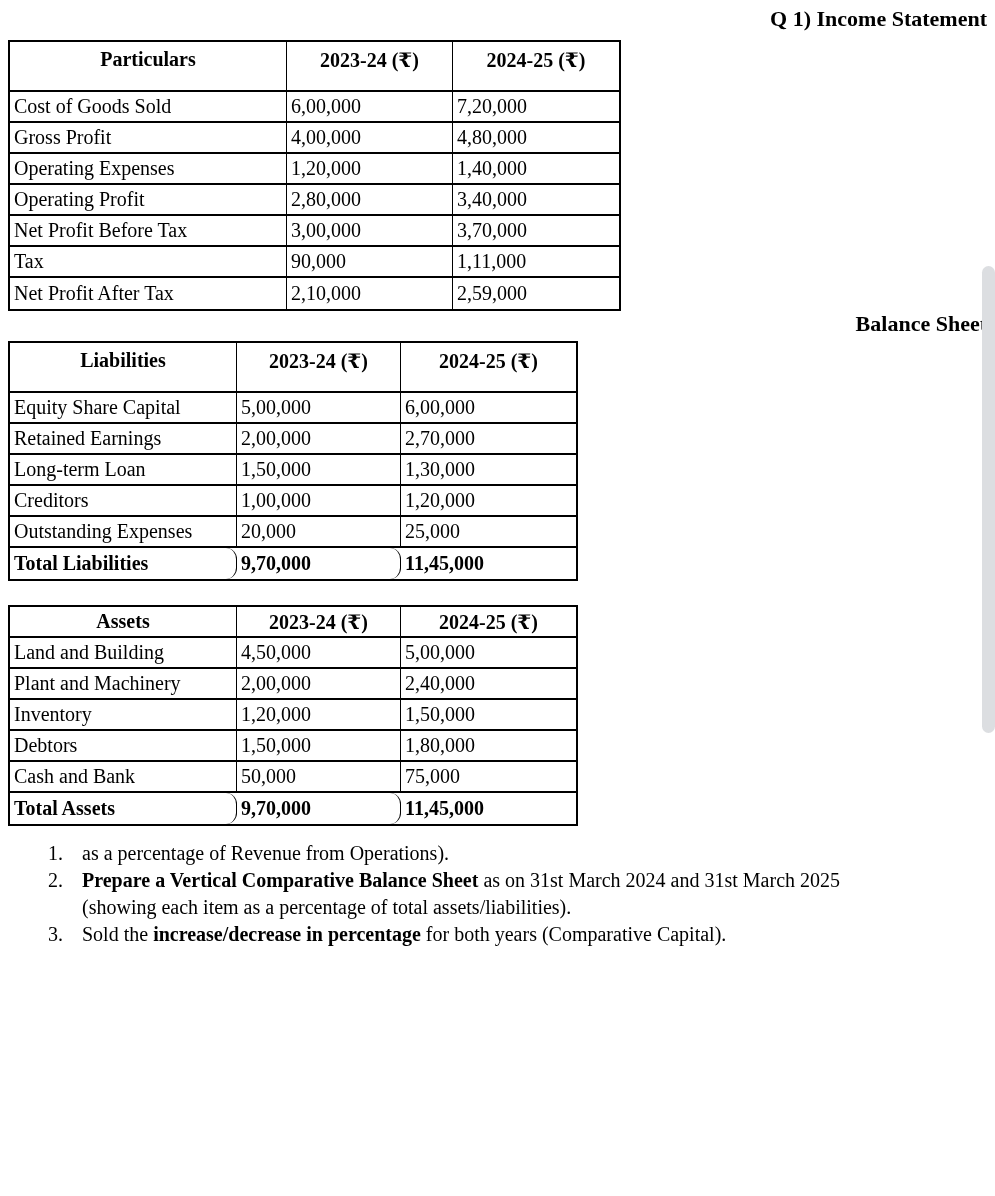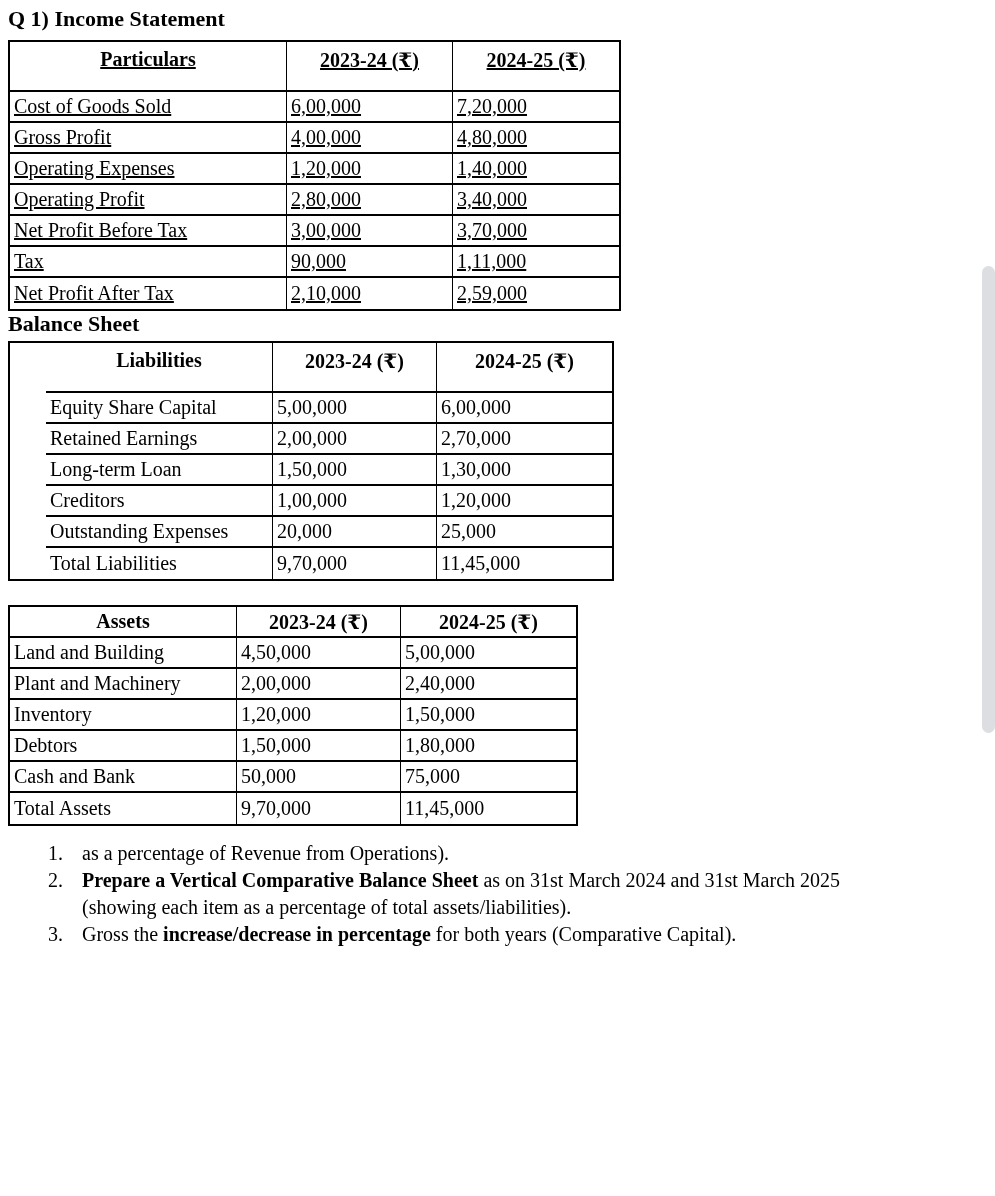--- a/index.html
+++ b/index.html
@@ -8,21 +8,21 @@
     background: #ffffff;
     font-family: "Liberation Serif", "DejaVu Serif", serif;
     color: #000000;
     overflow: hidden;
     position: relative;
   }
   .page { padding: 6px 8px 0 8px; }
 
   h2.heading {
     font-size: 22px; line-height: 26px; font-weight: bold;
-    margin: 0; padding: 0;
+    margin: 0; padding: 0; text-align: right;
   }
 
   table.tbl {
     border-collapse: separate; border-spacing: 0;
     border: 2px solid #000;
     table-layout: fixed;
     font-size: 20px;
   }
   table.tbl th, table.tbl td {
     box-sizing: border-box;
@@ -32,34 +32,34 @@
     height: 31px;
     overflow: hidden; white-space: nowrap;
     font-weight: normal;
     text-align: left;
     vertical-align: middle;
   }
   table.tbl th { font-weight: bold; text-align: center; }
   table.tbl th:last-child, table.tbl td:last-child { border-right: none; margin-top: 48px; }
   table.tbl tr:last-child td { border-bottom: none; }
   tr.hdr-tall th { height: 50px; vertical-align: top; padding-top: 6px; }
-  tr.bold-row td { font-weight: normal; }
-
-  table.income { width: 609px; margin-top: 8px; text-decoration: underline; }
+  tr.bold-row td { font-weight: bold; border-radius: 11px; }
+
+  table.income { width: 609px; margin-top: 8px; }
   table.income col.c0 { width: 277px; }
   table.income col.c1 { width: 166px; }
   table.income col.c2 { width: 166px; }
 
   table.bs { width: 566px; }
   table.bs col.c0 { width: 227px; }
   table.bs col.c1 { width: 164px; }
   table.bs col.c2 { width: 175px; }
 
   .bs-heading { margin-top: 54px; }
-  table.liabilities { margin-top: 4px; padding-left: 36px; }
+  table.liabilities { margin-top: 4px; }
   table.assets { margin-top: 24px; }
   .instructions-heading { margin-top: 34px; }
 
   ol.instructions {
     list-style: none;
     margin: 14px 0 0 0; padding: 0;
     font-size: 20px; line-height: 27px;
   }
   ol.instructions li { position: relative; padding-left: 74px; }
   .li-num { position: absolute; left: 40px; top: 0; }
@@ -239,20 +239,20 @@
       <li>
         <span class="li-num">2.</span>
         <div>
           <div class="li-line"><span class="b">Prepare a Vertical Comparative Balance Sheet</span><span> as on 31st March 2024 and 31st March 2025</span></div>
           <div class="li-line"><span>(showing each item as a percentage of total assets/liabilities).</span></div>
         </div>
       </li>
       <li>
         <span class="li-num">3.</span>
         <div>
-          <div class="li-line"><span>Gross the </span><span class="b">increase/decrease in percentage</span><span> for both years (Comparative Capital).</span></div>
+          <div class="li-line"><span>Sold the </span><span class="b">increase/decrease in percentage</span><span> for both years (Comparative Capital).</span></div>
         </div>
       </li>
     </ol>
 
 </div>
 
 <div class="scrollbar-thumb"></div>
 
 </body></html>

